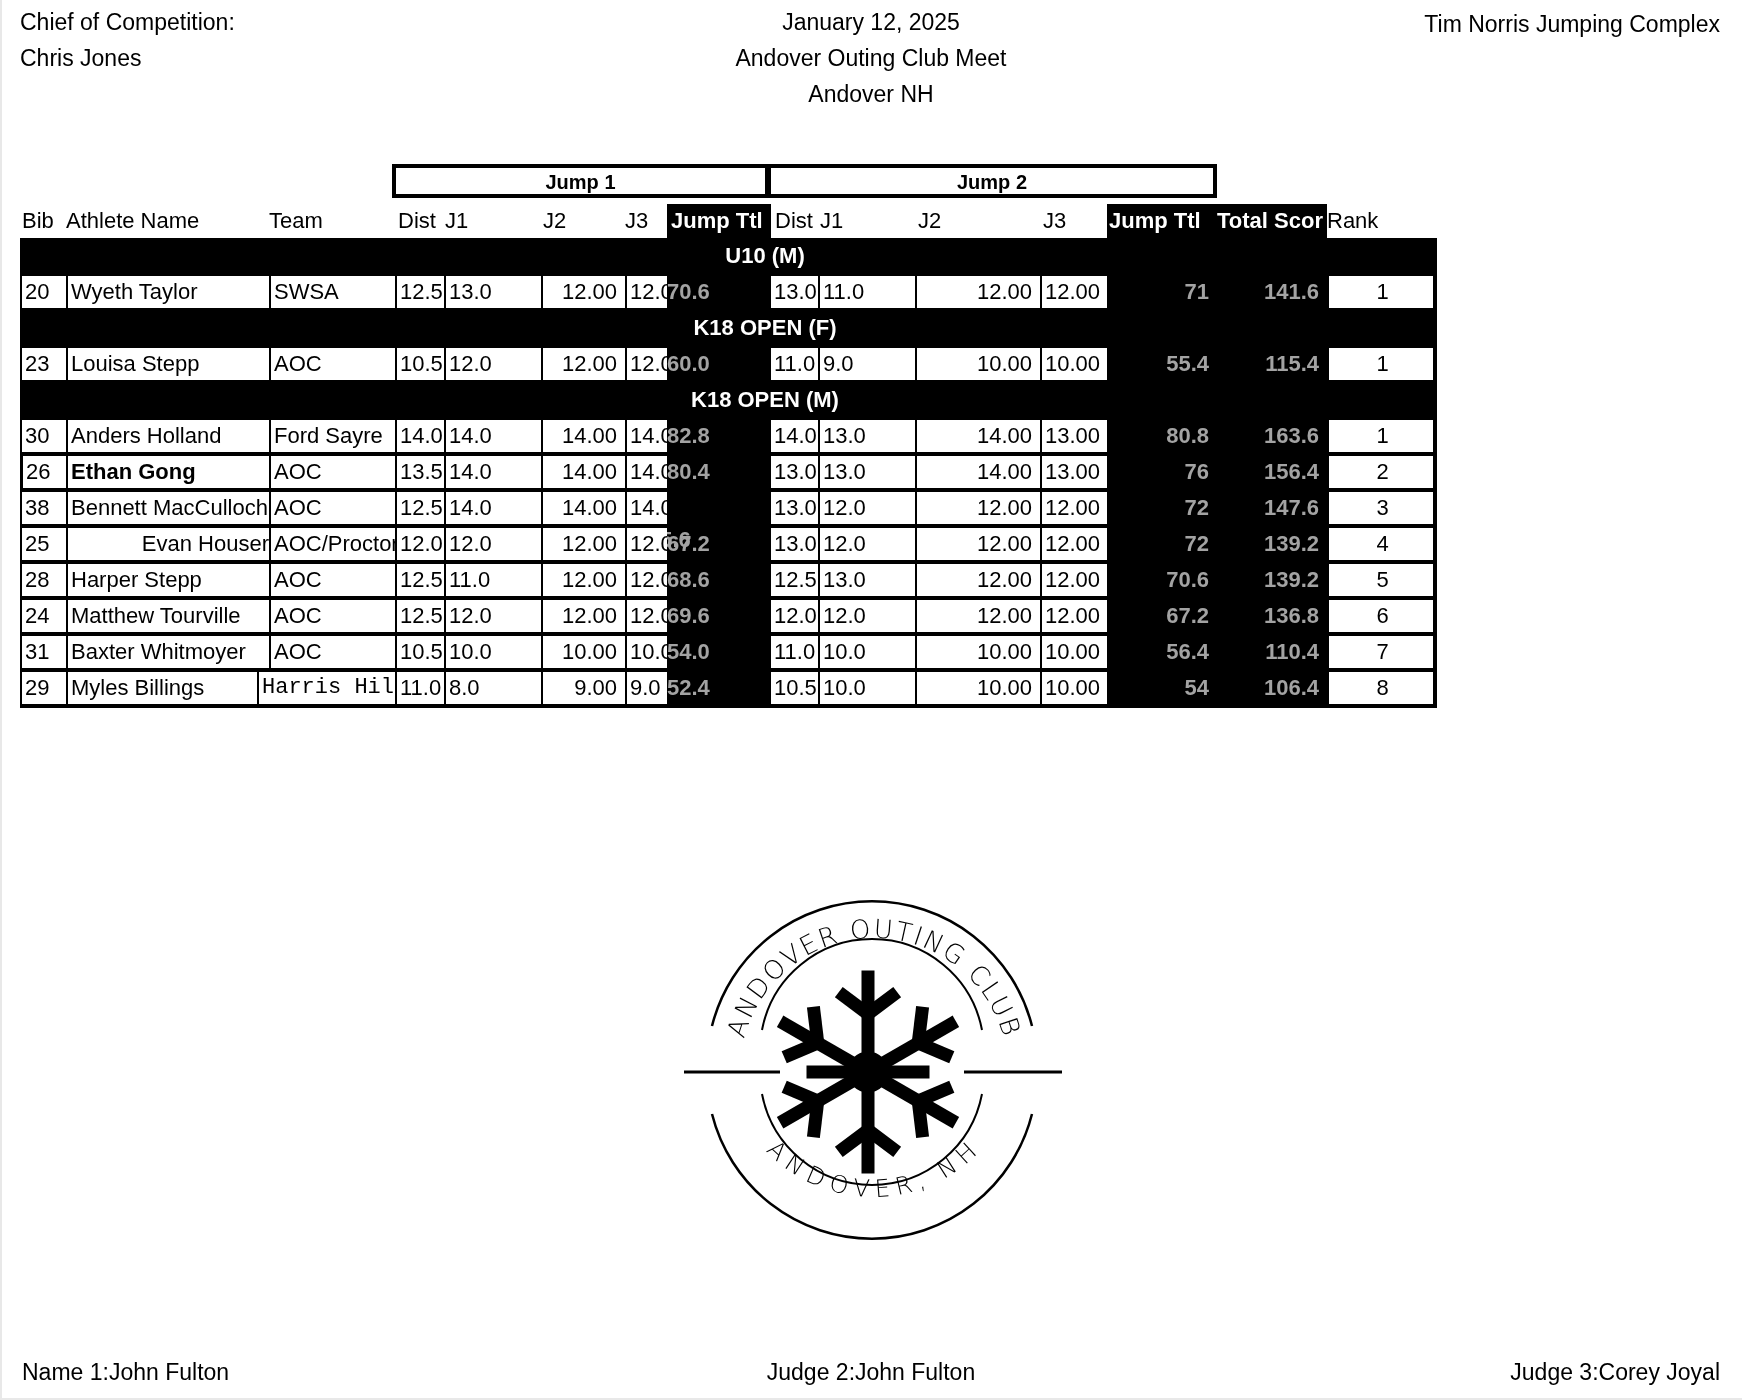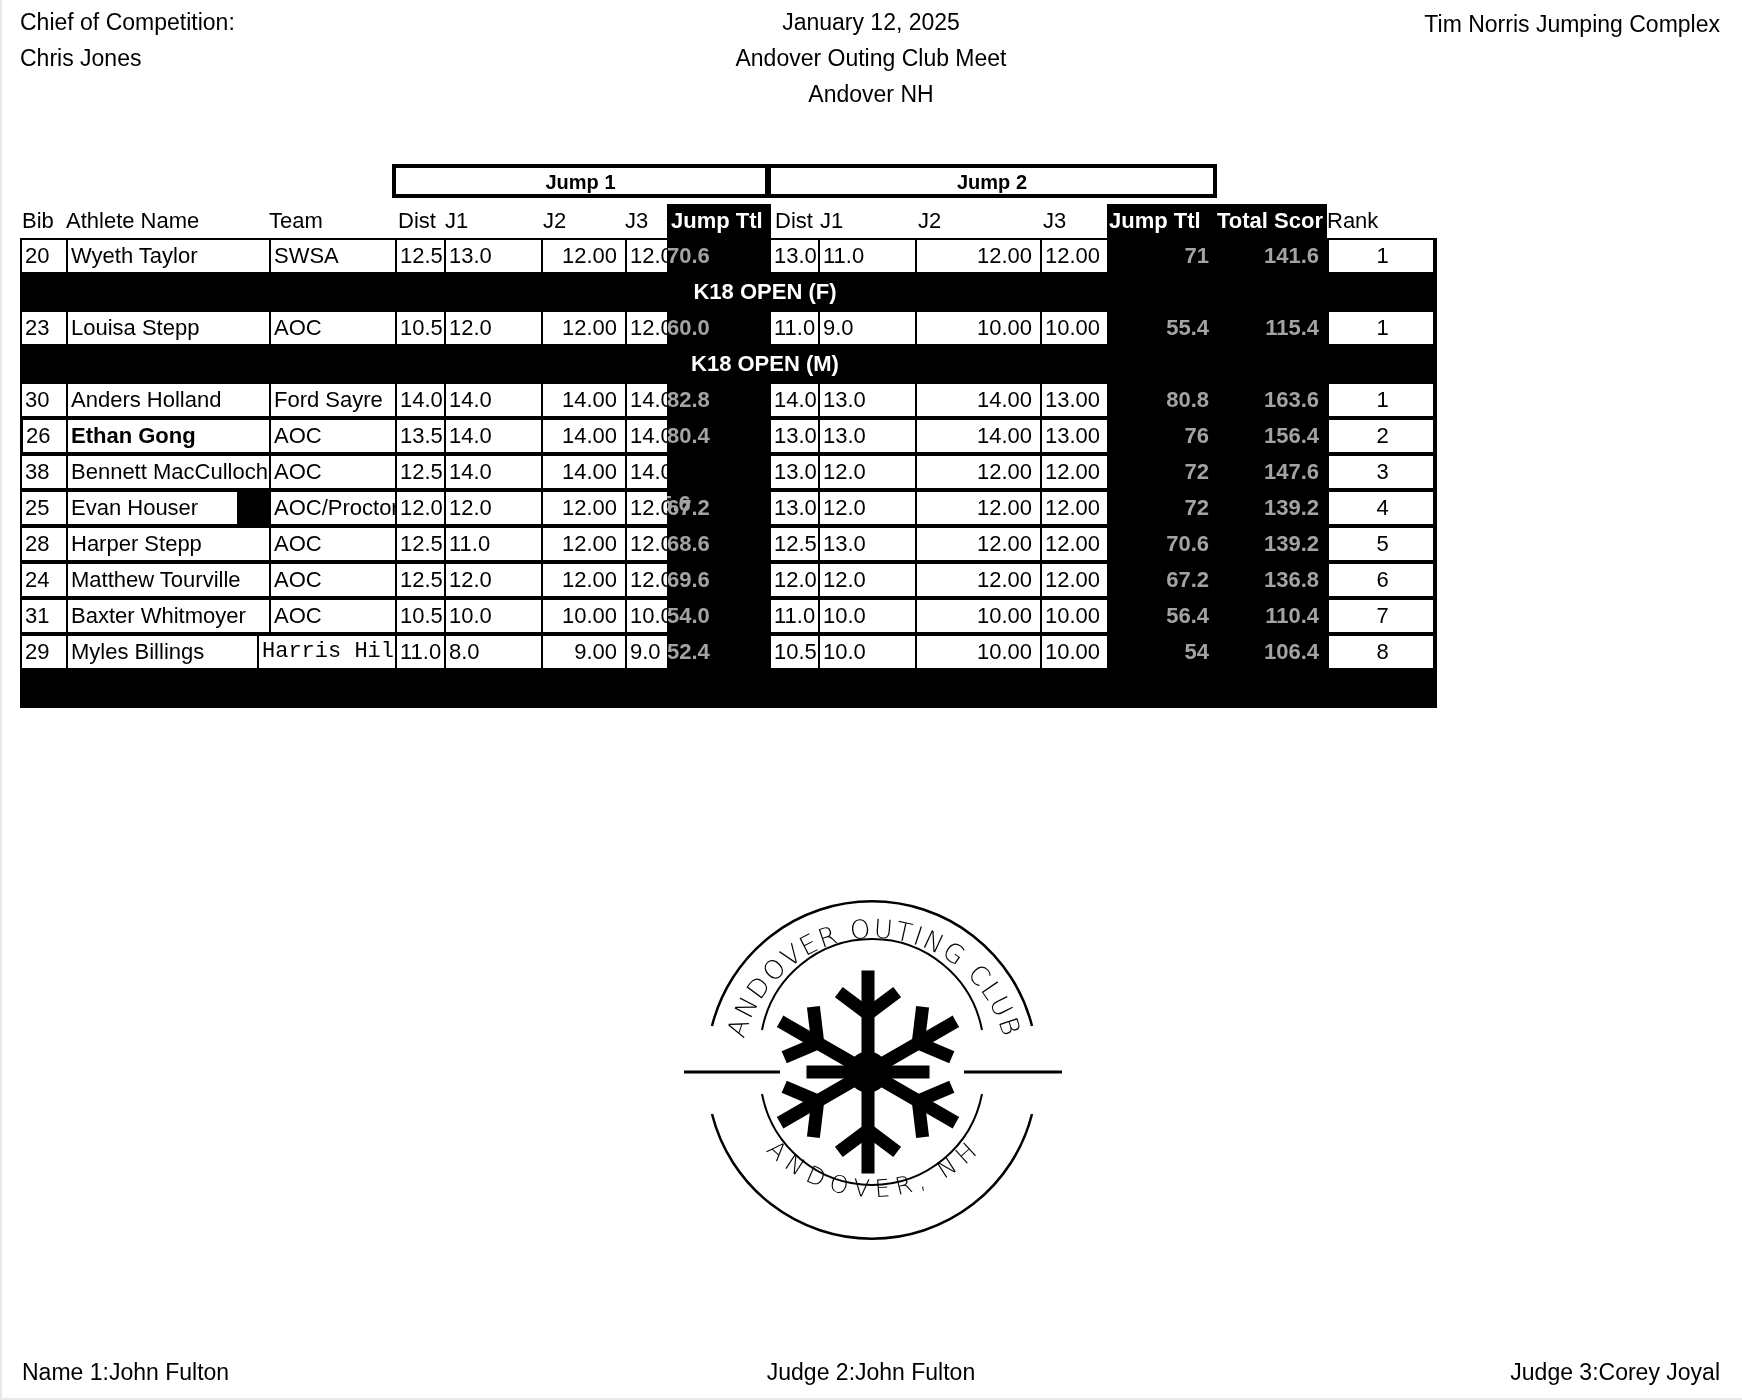--- a/index.html
+++ b/index.html
@@ -75,20 +75,23 @@
   <div class="colhdr dark" style="left:647px; width:100px; padding-left:4px;">Jump Ttl</div>
   <div class="colhdr light" style="left:751px; width:336px; padding-left:4px; box-sizing:border-box;">Dist</div>
   <div class="colhdr light" style="left:800px;">J1</div>
   <div class="colhdr light" style="left:898px;">J2</div>
   <div class="colhdr light" style="left:1023px;">J3</div>
   <div class="colhdr dark" style="left:1087px; width:218px; padding-left:2px;">Jump Ttl</div>
   <div class="colhdr dark" style="left:1197px; width:108px; padding-left:0; background:transparent;">Total Scor</div>
   <div class="colhdr light" style="left:1307px;">Rank</div>
 
   <div class="grid" id="grid" style="height: 470px; width: 1417px;">
+      <div class="cat-row">
+        <span>U10 (M)</span>
+      </div>
       <div class="data-row">
         <div class="cell w " style="left: 0px; width: 46px;">20</div>
         <div class="cell w " style="left: 46px; width: 203px;">Wyeth Taylor</div>
         <div class="cell w " style="left: 249px; width: 126px;">SWSA</div>
         <div class="cell w " style="left: 375px; width: 49px;">12.5</div>
         <div class="cell w " style="left: 424px; width: 97px;">13.0</div>
         <div class="cell w r" style="left: 521px; width: 84px;">12.00</div>
         <div class="cell w " style="left: 605px; width: 42px;">12.0</div>
         <div class="cell b " style="left: 647px; width: 100px;">70.6</div>
         <div class="cell w " style="left: 749px; width: 49px;">13.0</div>
@@ -168,21 +171,21 @@
         <div class="cell w " style="left: 749px; width: 49px;">13.0</div>
         <div class="cell w " style="left: 798px; width: 97px;">12.0</div>
         <div class="cell w r" style="left: 895px; width: 125px;">12.00</div>
         <div class="cell w " style="left: 1020px; width: 67px;">12.00</div>
         <div class="cell b r" style="left: 1087px; width: 110px;">72</div>
         <div class="cell b r" style="left: 1197px; width: 110px;">147.6</div>
         <div class="cell w c" style="left: 1307px; width: 108px; border-right: 2px solid rgb(0, 0, 0);">3</div>
       </div>
       <div class="data-row">
         <div class="cell w " style="left: 0px; width: 46px;">25</div>
-        <div class="cell w " style="left: 46px; width: 171px;">Evan Houser</div>
+        <div class="cell w " style="left: 46px; width: 203px; text-align: right;">Evan Houser</div>
         <div class="cell w " style="left: 249px; width: 126px;">AOC/Proctor</div>
         <div class="cell w " style="left: 375px; width: 49px;">12.0</div>
         <div class="cell w " style="left: 424px; width: 97px;">12.0</div>
         <div class="cell w r" style="left: 521px; width: 84px;">12.00</div>
         <div class="cell w " style="left: 605px; width: 42px;">12.0</div>
         <div class="cell b " style="left: 647px; width: 100px;">67.2</div>
         <div class="cell w " style="left: 749px; width: 49px;">13.0</div>
         <div class="cell w " style="left: 798px; width: 97px;">12.0</div>
         <div class="cell w r" style="left: 895px; width: 125px;">12.00</div>
         <div class="cell w " style="left: 1020px; width: 67px;">12.00</div>

